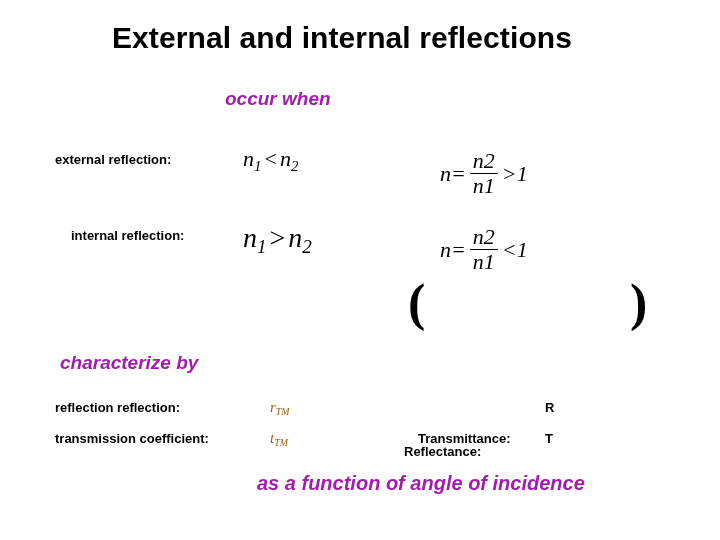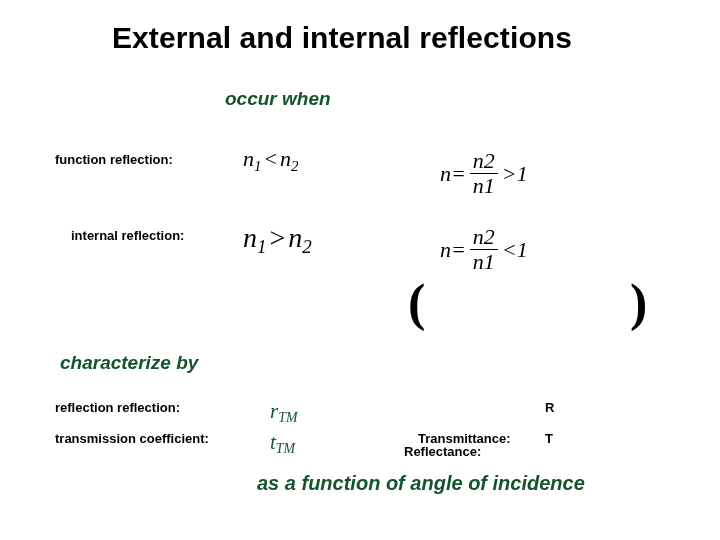--- a/index.html
+++ b/index.html
@@ -32,21 +32,21 @@
     white-space: nowrap;
   }
 
   
   .section-head {
     position: absolute;
     font-family: "Liberation Sans", sans-serif;
     font-weight: bold;
     font-style: italic;
     font-size: 19px;
-    color: #14532d;
+    color: #a21caf;
     white-space: nowrap;
   }
   #occur-when   { left: 225px; top: 88px; }
   #characterize { left: 60px;  top: 352px; }
   #as-function  { left: 257px; top: 472px; font-size: 20px; }
 
   
   .row-label {
     position: absolute;
     font-family: "Liberation Sans", sans-serif;
@@ -148,22 +148,22 @@
     font-family: "Liberation Serif", "DejaVu Serif", serif;
     font-style: italic;
     font-size: 15px;
   }
 
   
   .coef-sym {
     position: absolute;
     font-family: "Liberation Serif", "DejaVu Serif", serif;
     font-style: italic;
-    font-size: 21px;
-    color: #14532d;
+    font-size: 15px;
+    color: #a16207;
     white-space: nowrap;
   }
   .coef-sym .sub {
     font-size: 0.66em;
     vertical-align: -0.32em;
     font-style: italic;
   }
   #sym-r { left: 270px; top: 399px; }
   #sym-t { left: 270px; top: 430px; }
 
@@ -180,21 +180,21 @@
 </style>
 </head>
 <body>
 
 <div id="slide">
 
   <div id="slide-title">External and internal reflections</div>
 
   <div id="occur-when" class="section-head">occur when</div>
 
-  <div id="label-external" class="row-label">function reflection:</div>
+  <div id="label-external" class="row-label">external reflection:</div>
 
   <div id="ineq-external" class="math">
     <span>n</span><span class="sub">1</span><span class="rel">&lt;</span><span>n</span><span class="sub">2</span>
   </div>
 
   <div id="eq-external" class="frac-eq">
     <span>n</span>
     <span class="rel">=</span>
     <span class="frac">
       <span class="numer"><span>n</span><span class="sub">2</span></span>

